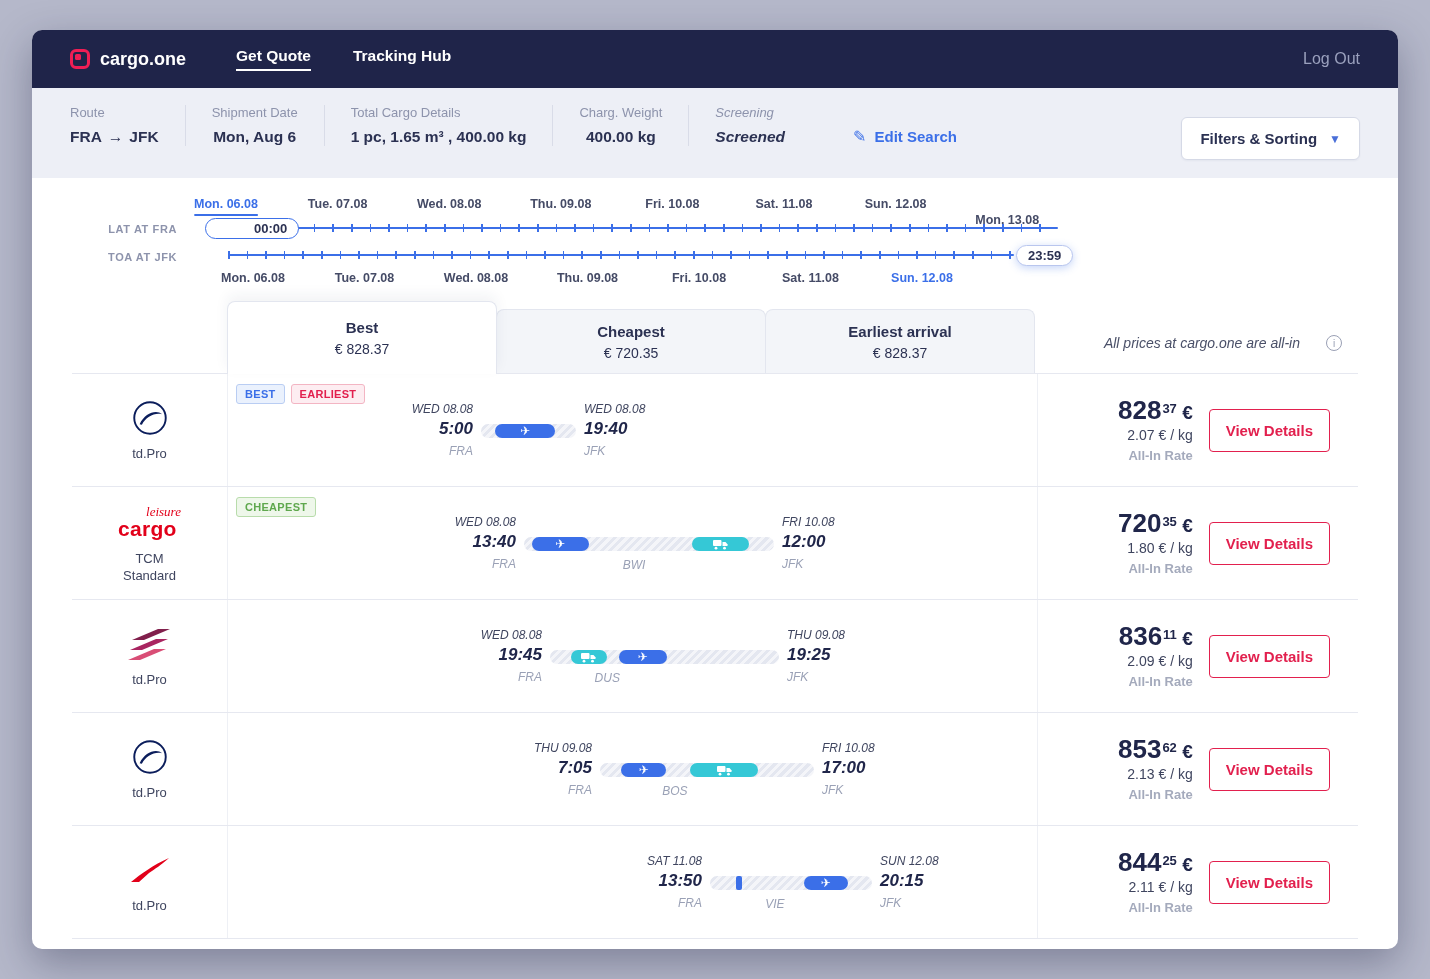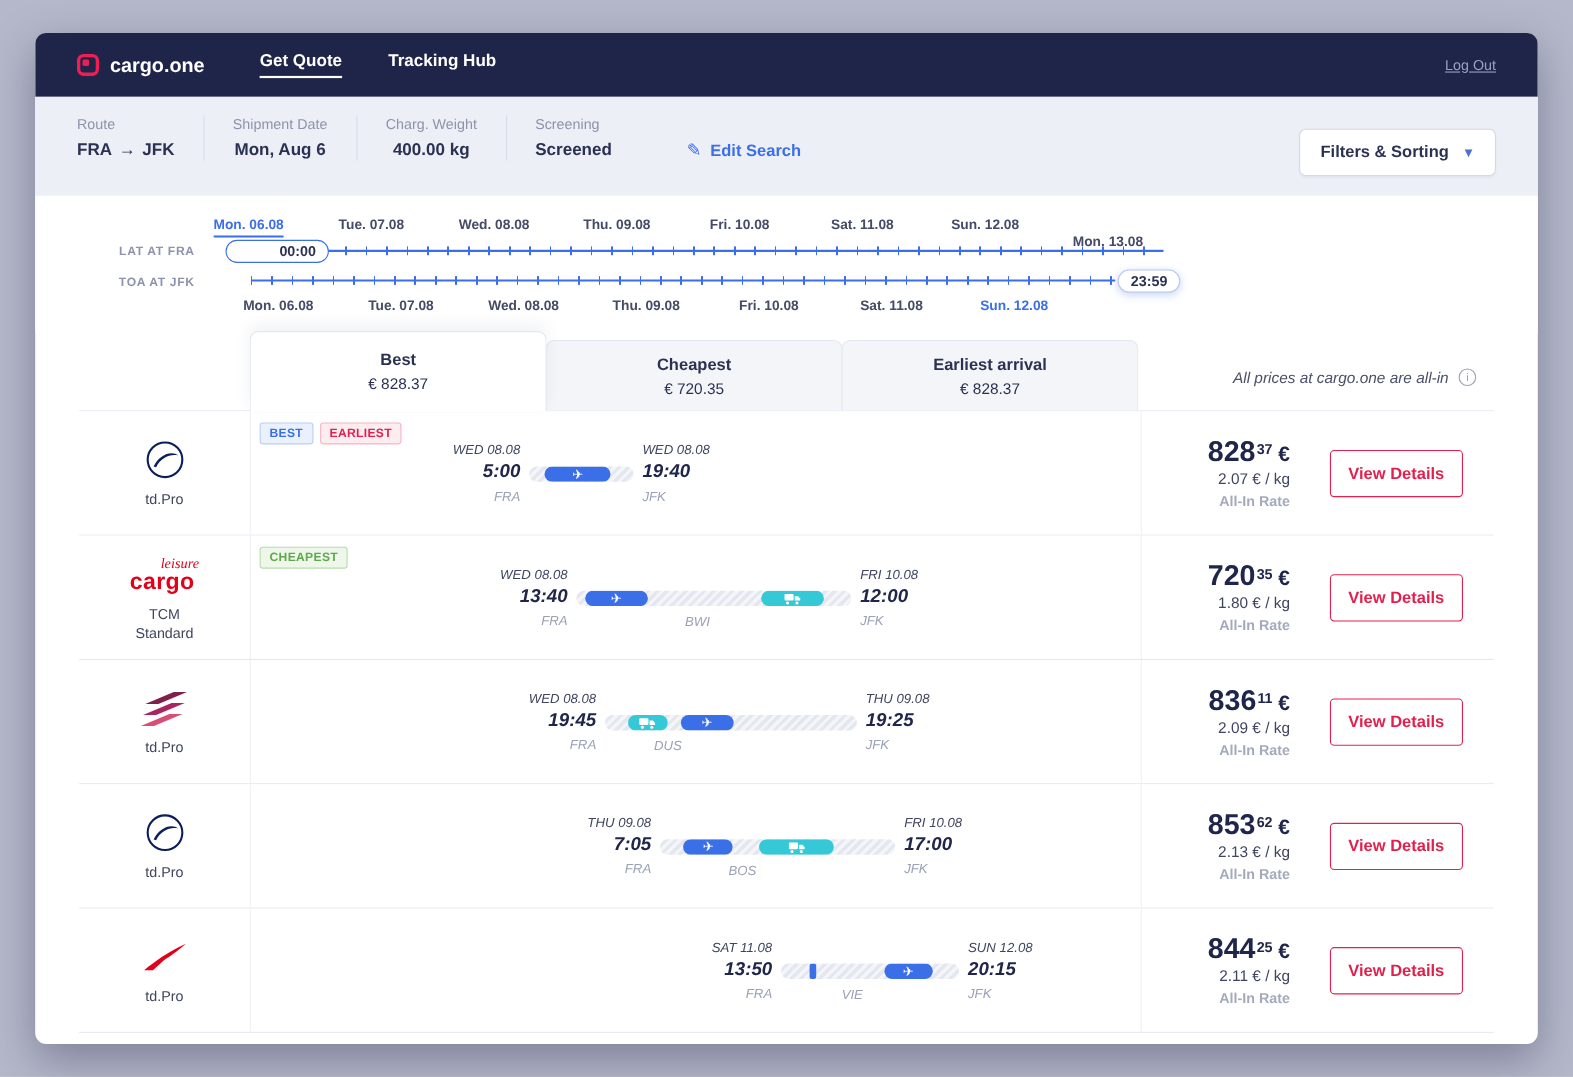--- a/index.html
+++ b/index.html
@@ -10,26 +10,26 @@
     border-radius:10px; box-shadow:0 14px 40px rgba(25,30,60,.35); overflow:hidden; }
 
   
   .navbar { height:58px; background:#1f2449; display:flex; align-items:center; padding:0 38px; }
   .brand { display:flex; align-items:center; gap:10px; color:#fff; font-size:18px; font-weight:700; }
   .logo-mark { width:20px; height:20px; border:3.5px solid #f01e55; border-radius:6px; position:relative; flex:0 0 auto; }
   .logo-mark::after { content:""; position:absolute; left:1.5px; top:1.5px; width:6px; height:6px; background:#f01e55; border-radius:1.5px; }
   .main-nav { display:flex; gap:42px; margin-left:50px; align-items:center; }
   .nav-item { color:#fff; font-size:15.5px; font-weight:600; cursor:pointer; padding-bottom:4px; border-bottom:2px solid transparent; }
   .nav-item.active { border-bottom-color:#fff; }
-  .logout { margin-left:auto; color:#9aa0bd; font-size:13px; cursor:pointer;text-decoration:underline; }
+  .logout { margin-left:auto; color:#9aa0bd; font-size:16px; cursor:pointer; }
 
   
   .search-bar { background:#edeff6; height:90px; padding:17px 38px 0; display:flex; align-items:flex-start; }
   .sfield { padding-right:26px; margin-right:26px; border-right:1px solid #d9dce8; }
-  .sfield.last { border-right:none; }
+  .sfield.last { border-right:none;font-style:italic; }
   .sf-label { color:#8d93ac; font-size:13px; margin-bottom:8px; }
   .sf-value { color:#2b3152; font-size:15.5px; font-weight:700;text-align:center; }
   .route-arrow { margin:0 6px; font-weight:400; }
   .edit-search { display:flex; align-items:center; gap:8px; color:#3b6fe8; font-weight:600; font-size:15px;
     margin-left:16px; margin-top:22px; cursor:pointer; }
   .pencil { font-size:16px; }
   .filters-btn { margin-left:auto; margin-top:12px; background:#fff; border:1px solid #d5d9e6; border-radius:6px;
     padding:12px 18px; font-size:15px; font-weight:700; color:#2b3152; display:flex; align-items:center; gap:12px;
     cursor:pointer; font-family:inherit; box-shadow:0 1px 2px rgba(40,50,90,.05); }
   .caret { color:#4a6fd8; font-size:12px; }
@@ -58,21 +58,21 @@
   
   .tabs-row { position:relative; height:70px; padding-left:196px; display:flex; align-items:flex-end; z-index:2; }
   .tabs { display:flex; align-items:flex-end; }
   .tab { width:270px; height:64px; background:#f3f5f9; border:1px solid #e3e6ef; border-bottom:none; margin-left:-1px;
     border-radius:8px 8px 0 0; display:flex; flex-direction:column; justify-content:center; align-items:center; gap:5px; cursor:pointer; }
   .tab.active { background:#fff; height:73px; margin-bottom:-1px; position:relative; z-index:3;
     box-shadow:0 -6px 14px rgba(40,50,90,.06); }
   .tab-label { font-size:15px; font-weight:700; color:#2b3152; }
   .tab-price { font-size:14px; color:#2b3152; }
   .all-in-note { position:absolute; right:56px; bottom:22px; font-style:italic; color:#4a5068; font-size:14px;
-    display:flex; align-items:center; gap:9px;text-align:right; }
+    display:flex; align-items:center; gap:26px;text-align:right; }
   .info-icon { width:16px; height:16px; border:1px solid #9aa0b5; border-radius:50%; color:#9aa0b5; font-size:10px;
     font-style:normal; display:flex; align-items:center; justify-content:center; cursor:pointer; }
 
   
   .results { margin:0 40px; border-top:1px solid #e6e8f0; }
   .result-row { display:flex; height:113px; border-bottom:1px solid #e6e8f0; background:#fff; }
   .col-airline { width:156px; border-right:1px solid #eef0f5; display:flex; flex-direction:column;
     align-items:center; justify-content:center; gap:7px; }
   .logo-box { height:40px; display:flex; align-items:center; justify-content:center; }
   .lc-top { font-family:"Liberation Serif","DejaVu Serif",serif; font-style:italic; color:#e2001a; font-size:13px;
@@ -98,21 +98,21 @@
   .bar { height:14px; border-radius:7px; position:relative; overflow:hidden;
     background:repeating-linear-gradient(135deg,#f4f5f9 0 3px,#e4e7f0 3px 6px); }
   .seg { position:absolute; top:0; bottom:0; border-radius:7px; display:flex; align-items:center; justify-content:center; }
   .seg.plane { background:#3b6fe8; }
   .seg.truck { background:#35c8d6; }
   .seg.marker { background:#3b6fe8; border-radius:2px; }
   .plane-glyph { color:#fff; font-size:12px; line-height:1; font-family:"DejaVu Sans",sans-serif; }
   .truck-glyph { display:flex; }
   .stop { position:absolute; top:21px; transform:translateX(-50%); font-size:12px; color:#9aa1b6; }
 
-  .col-price { flex:1; display:flex; align-items:center; justify-content:flex-end; gap:36px; padding-right:28px; }
+  .col-price { flex:1; display:flex; align-items:center; justify-content:flex-end; gap:16px; padding-right:28px; }
   .price { text-align:right; }
   .price-main { color:#20264a; line-height:1; }
   .p-int { font-size:26px; font-weight:700; }
   .p-sup { font-size:13px; font-weight:700; vertical-align:super; margin-left:1px; }
   .p-cur { font-size:19px; font-weight:700; }
   .p-rate { font-size:14px; color:#3f455f; margin-top:4px; }
   .p-allin { font-size:13px; font-weight:700; color:#a4aabc; margin-top:5px; }
   .view-btn { background:#fff; border:1px solid #e2204e; color:#e2204e; font-weight:700; font-size:15px;
     padding:12px 16px; border-radius:4px; cursor:pointer; font-family:inherit; white-space:nowrap; }
 </style>
@@ -136,20 +136,24 @@
   <section class="search-bar">
     <div class="sfield">
       <div class="sf-label">Route</div>
       <div class="sf-value">
         <span>FRA</span><span class="route-arrow">→</span><span>JFK</span>
       </div>
     </div>
     <div class="sfield">
       <div class="sf-label">Shipment Date</div>
       <div class="sf-value">Mon, Aug 6</div>
+    </div>
+    <div class="sfield">
+      <div class="sf-label">Total Cargo Details</div>
+      <div class="sf-value">1 pc, 1.65 m³ , 400.00 kg</div>
     </div>
     <div class="sfield">
       <div class="sf-label">Charg. Weight</div>
       <div class="sf-value">400.00 kg</div>
     </div>
     <div class="sfield last">
       <div class="sf-label">Screening</div>
       <div class="sf-value">Screened</div>
     </div>
     <div class="edit-search">

